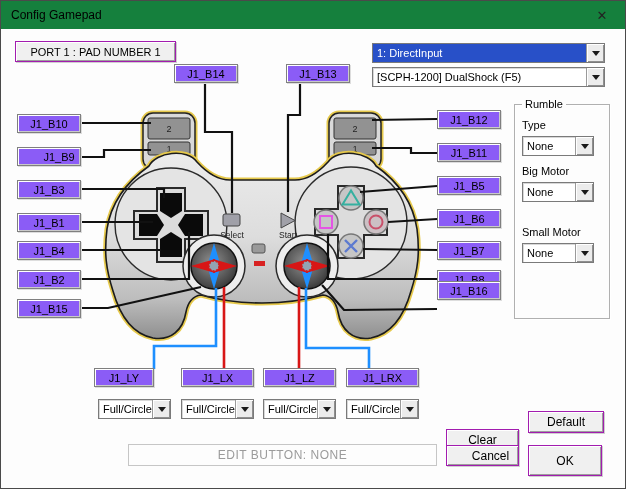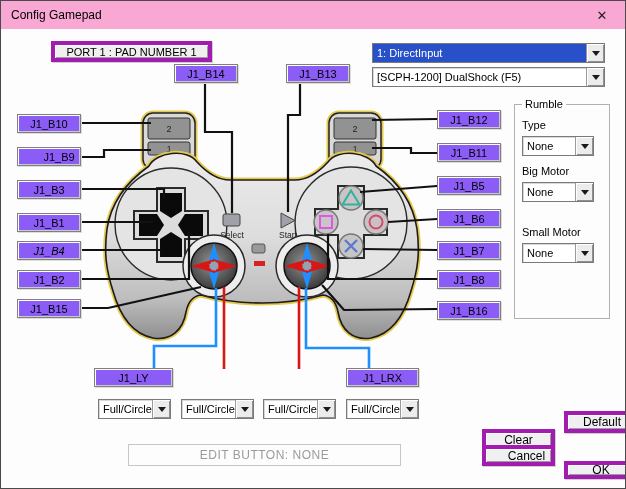--- a/index.html
+++ b/index.html
@@ -1,43 +1,43 @@
 <!DOCTYPE html>
 <html><head>
 <meta charset="utf-8">
 <style>
   html,body { margin:0; padding:0; background:#c9c9c9; font-family:"Liberation Sans", sans-serif; }
   #window { position:relative; width:626px; height:489px; background:#fdfdfd; border:1px solid #4a4a4a; box-sizing:border-box; overflow:hidden; }
-  .titlebar { position:absolute; left:0; top:0; right:0; height:28px; background:#f9a8d4; }
+  .titlebar { position:absolute; left:0; top:0; right:0; height:28px; background:#15803d; }
   .title { position:absolute; left:10px; top:7px; font-size:12px; color:#000; }
   .closebtn { position:absolute; right:0; top:0; width:46px; height:28px; display:flex; align-items:center; justify-content:center; font-size:13px; color:#222; cursor:default; }
 
   svg.gfx { position:absolute; left:0; top:0; z-index:1; }
 
   .maplabel { position:absolute; box-sizing:border-box; width:64px; height:19px; background:#8b5cf6;
     border:1px solid #7f7f7f; box-shadow: inset 1px 1px 0 #ffffff, inset -1px -1px 0 #c9c9c9, 1px 1px 0 #dddddd;
     display:flex; align-items:center; justify-content:center; font-size:11px; color:#000; z-index:2; }
   .btn95 { position:absolute; box-sizing:border-box; background:#f0f0f0;
-    border:4px solid #a21caf; box-shadow: inset 1px 1px 0 #ffffff, inset -1px -1px 0 #9d9d9d, 1px 1px 0 #cfcfcf;
-    display:flex; align-items:center; justify-content:center; font-size:12px; color:#000; z-index:2;margin-left:36px; }
+    border:1px solid #a21caf; box-shadow: inset 1px 1px 0 #ffffff, inset -1px -1px 0 #9d9d9d, 1px 1px 0 #cfcfcf;
+    display:flex; align-items:center; justify-content:center; font-size:12px; color:#000; z-index:2; }
   .combo { position:absolute; box-sizing:border-box; height:20px; background:#ffffff;
     border:1px solid #7a7a7a; box-shadow: inset 1px 1px 0 #d8d8d8; display:flex; z-index:2; }
   .combo .txt { flex:1; font-size:11px; color:#000; padding:3px 0 0 4px; white-space:nowrap; overflow:hidden; }
   .combo.selected .txt { background:#2850c8; color:#ffffff; }
   .combo .btn { width:17px; background:#ececec; border-left:1px solid #9a9a9a;
     box-shadow: inset 1px 1px 0 #ffffff, inset -1px -1px 0 #8f8f8f;
     display:flex; align-items:center; justify-content:center; }
   .combo .arrow { width:0; height:0; border-left:4px solid transparent; border-right:4px solid transparent; border-top:5px solid #1a1a1a; }
 
   .groupbox { position:absolute; left:513px; top:103px; width:96px; height:215px; box-sizing:border-box;
     border:1px solid #b0b0b0; box-shadow: inset 1px 1px 0 #ffffff, 1px 1px 0 #ffffff; z-index:2; }
   .grouptitle { position:absolute; left:521px; top:97px; background:#fdfdfd; padding:0 3px; font-size:11px; z-index:3; }
   .fieldlabel { position:absolute; font-size:11px; color:#000; z-index:2; }
 
-  .editbox { position:absolute; left:127px; top:443px; width:273px; height:22px; box-sizing:border-box;
+  .editbox { position:absolute; left:127px; top:443px; width:309px; height:22px; box-sizing:border-box;
     border:1px solid #c6c6c6; display:flex; align-items:center; justify-content:center;
     font-size:12px; color:#9b9b9b; letter-spacing:0.5px; z-index:2; }
   svg text { font-family:"Liberation Sans", sans-serif; }
 </style>
 </head>
 <body>
 
 <div id="window">
 
   <div class="titlebar">
@@ -180,36 +180,38 @@
     <span class="txt">[SCPH-1200] DualShock (F5)</span>
     <span class="btn">
         <span class="arrow"></span>
       </span>
   </div>
 
   <div class="maplabel" style="left:16px; top:113px;">J1_B10</div>
   <div class="maplabel" style="left:16px; top:146px;padding-left:20px;">J1_B9</div>
   <div class="maplabel" style="left:16px; top:179px;">J1_B3</div>
   <div class="maplabel" style="left:16px; top:212px;">J1_B1</div>
-  <div class="maplabel" style="left:16px; top:240px;font-style:italic;">J1_B4</div>
+  <div class="maplabel" style="left:16px; top:240px;">J1_B4</div>
   <div class="maplabel" style="left:16px; top:269px;">J1_B2</div>
   <div class="maplabel" style="left:16px; top:298px;">J1_B15</div>
 
   <div class="maplabel" style="left:173px; top:63px;">J1_B14</div>
   <div class="maplabel" style="left:285px; top:63px;">J1_B13</div>
 
   <div class="maplabel" style="left:436px; top:109px;">J1_B12</div>
   <div class="maplabel" style="left:436px; top:142px;">J1_B11</div>
   <div class="maplabel" style="left:436px; top:175px;">J1_B5</div>
   <div class="maplabel" style="left:436px; top:208px;">J1_B6</div>
   <div class="maplabel" style="left:436px; top:240px;">J1_B7</div>
   <div class="maplabel" style="left:436px; top:269px;">J1_B8</div>
-  <div class="maplabel" style="left:436px; top:300px;">J1_B16</div>
-
-  <div class="maplabel" style="left:93px;  top:367px; width:79px;">J1_LY</div>
+  <div class="maplabel" style="left:436px; top:280px;">J1_B16</div>
+
+  <div class="maplabel" style="left:93px;  top:367px; width:60px;">J1_LY</div>
+  <div class="maplabel" style="left:180px; top:367px; width:73px;">J1_LX</div>
+  <div class="maplabel" style="left:262px; top:367px; width:73px;">J1_LZ</div>
   <div class="maplabel" style="left:345px; top:367px; width:73px;">J1_LRX</div>
 
   <div class="combo" style="left:97px; top:398px; width:73px;">
     <span class="txt">Full/Circle</span>
     <span class="btn">
         <span class="arrow"></span>
       </span>
   </div>
   <div class="combo" style="left:180px; top:398px; width:73px;">
     <span class="txt">Full/Circle</span>
@@ -250,17 +252,17 @@
   <div class="combo" style="left:521px; top:242px; width:72px;">
     <span class="txt">None</span>
     <span class="btn">
         <span class="arrow"></span>
       </span>
   </div>
 
   <div class="btn95" style="left:445px; top:428px; width:73px; height:21px;">Clear</div>
   <div class="btn95" style="left:527px; top:410px; width:76px; height:22px;">Default</div>
   <div class="btn95" style="left:445px; top:444px; width:73px; height:21px;padding-left:16px;">Cancel</div>
-  <div class="btn95" style="left:527px; top:460px; width:74px; height:18px;">OK</div>
+  <div class="btn95" style="left:527px; top:444px; width:74px; height:31px;">OK</div>
 
   <div class="editbox">EDIT BUTTON: NONE</div>
 
 </div>
 
 </body></html>

